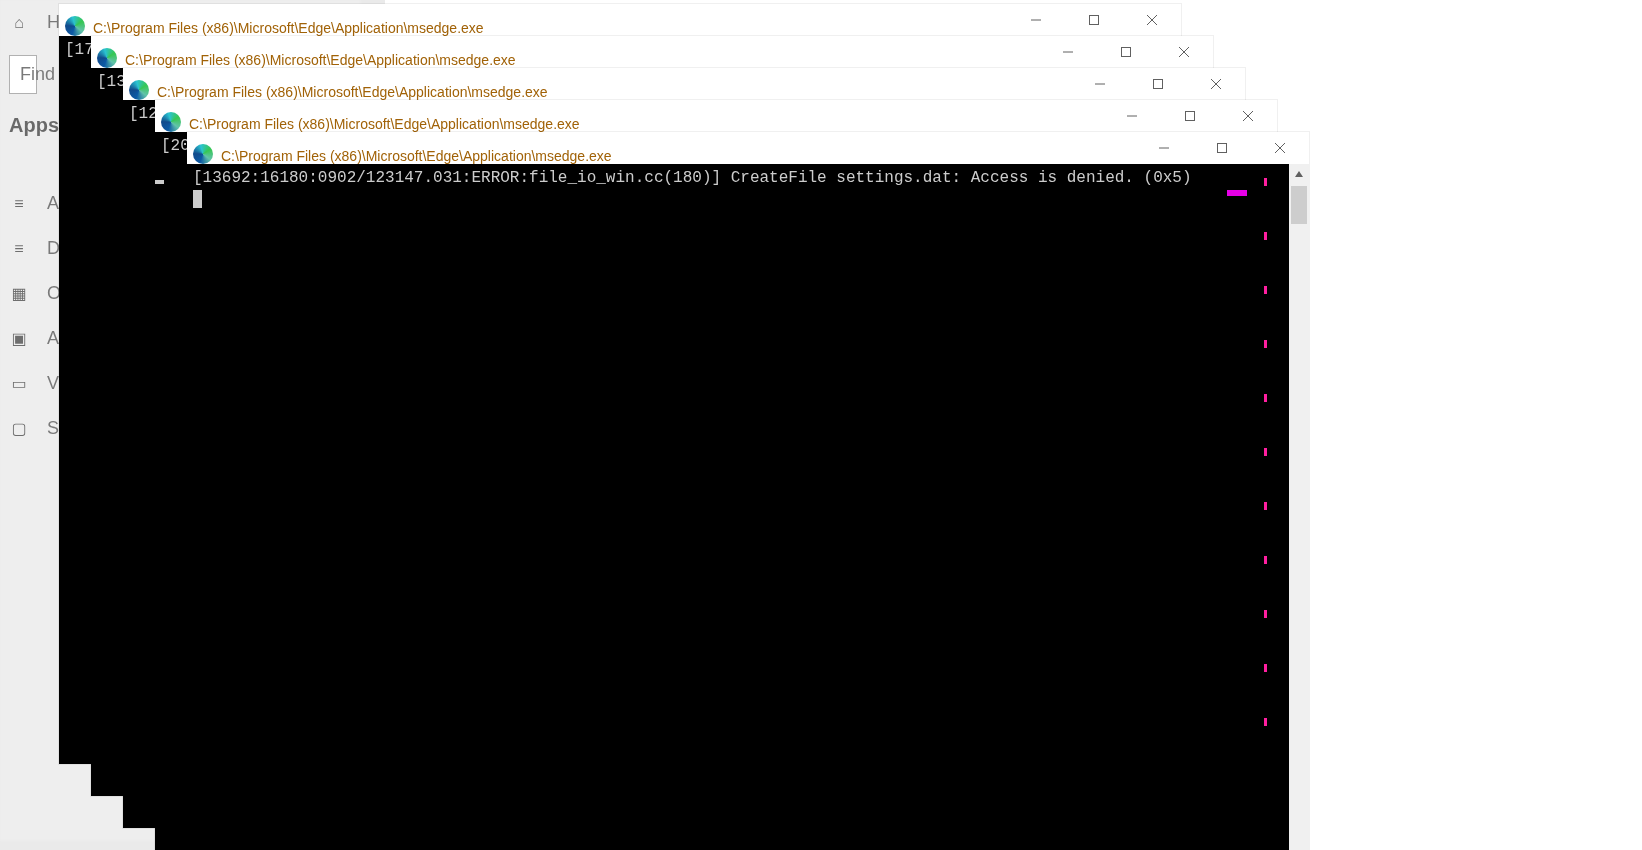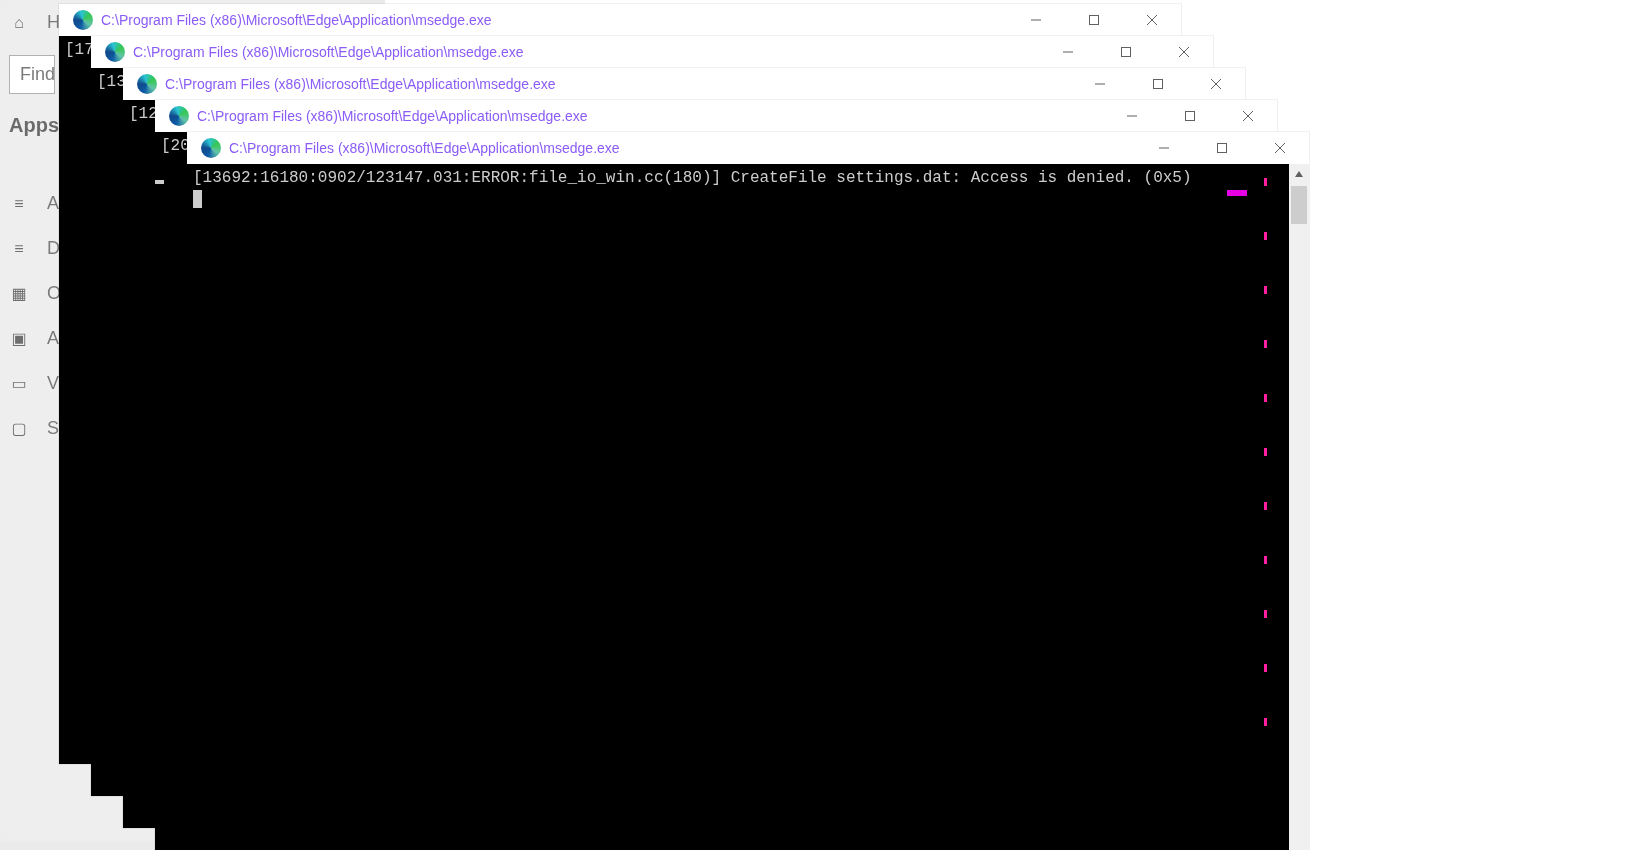--- a/index.html
+++ b/index.html
@@ -42,21 +42,21 @@
   .bg-heading {
     font-weight: 600;
     font-size: 20px;
     padding: 10px 4px 4px;
     color: #1a1a1a;
   }
   .bg-find {
     border: 1px solid #888;
     background: #fff;
     padding: 8px 10px;
-    width: 46px;
+    width: 28px;
     font-size: 18px;
     color: #333;
     margin: 10px 0 10px 4px;
   }
   .bg-icon {
     width: 20px;
     height: 20px;
     display: flex;
     align-items: center;
     justify-content: center;
@@ -68,24 +68,24 @@
   .console-win {
     position: absolute;
     width: 1122px;
     height: 760px;
     background: #fff;
     box-shadow: 0 0 0 1px rgba(0,0,0,0.06);
   }
   .titlebar {
     height: 32px;
     display: flex;
-    align-items: center;
-    padding-left: 14px;
+    align-items: flex-end;
+    padding-left: 6px;
     background: #ffffff;
-    color: #8b5cf6;
+    color: #a16207;
     font-size: 14px;
   }
   .edge-icon {
     width: 20px;
     height: 20px;
     border-radius: 50%;
     background: conic-gradient(from 200deg, #0c59a4, #114a8b, #2bc3d2, #36c752, #62c3aa, #0c59a4);
     margin-right: 8px;
     flex-shrink: 0;
   }

